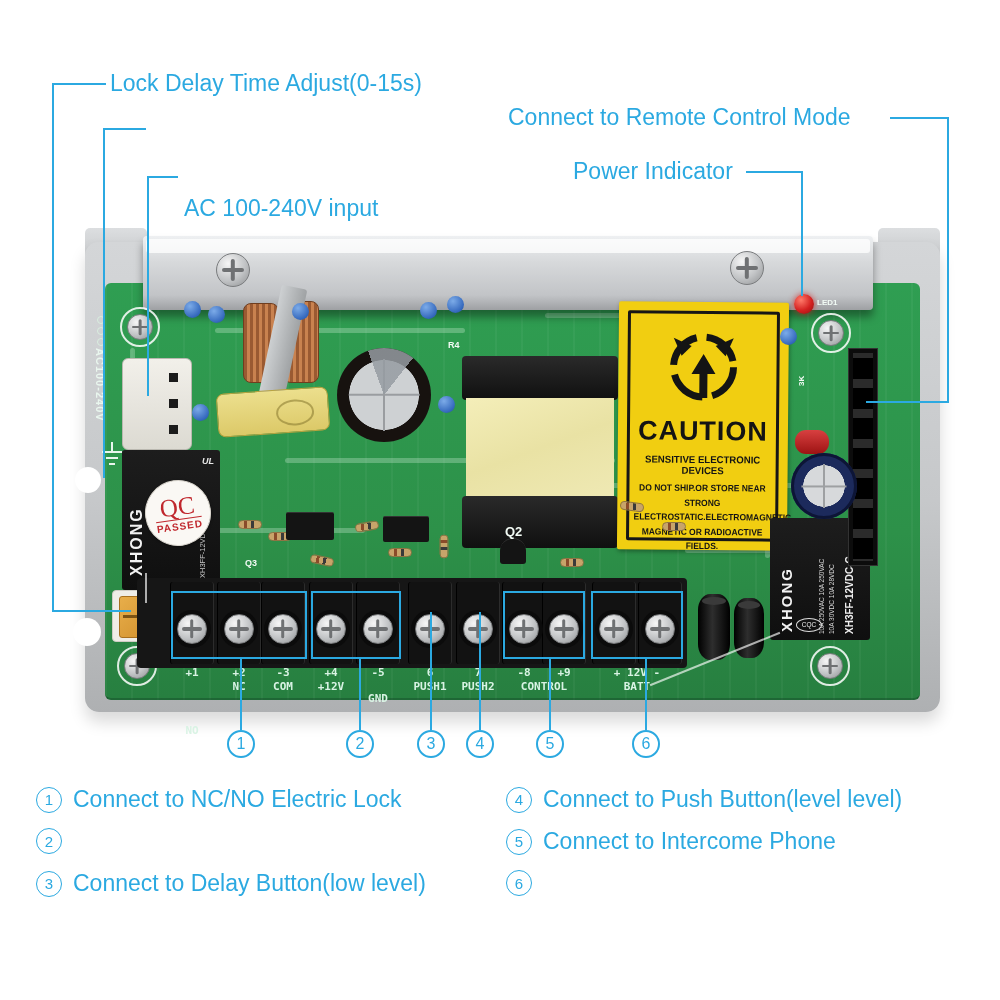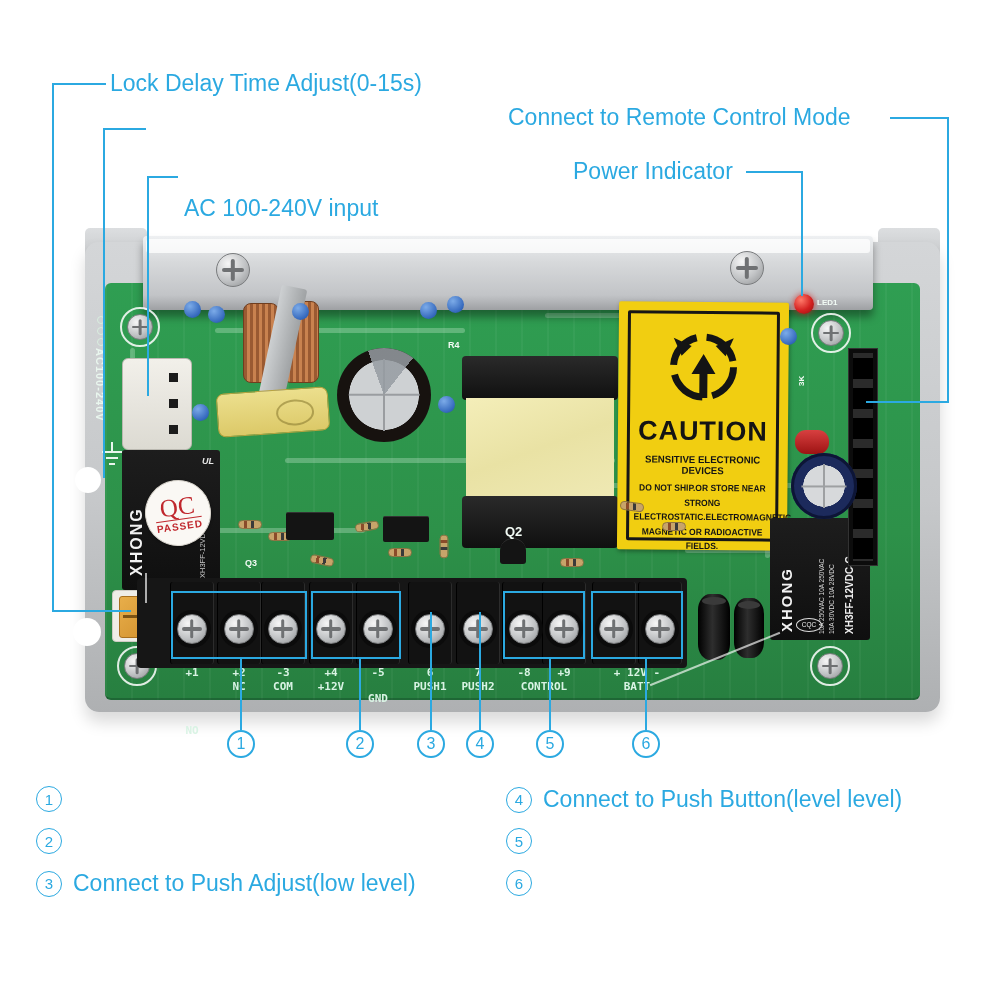--- a/index.html
+++ b/index.html
@@ -320,32 +320,34 @@
 
   <div class="cnum" style="left:227px; top:730px;">1</div>
   <div class="cnum" style="left:346px; top:730px;">2</div>
   <div class="cnum" style="left:417px; top:730px;">3</div>
   <div class="cnum" style="left:466px; top:730px;">4</div>
   <div class="cnum" style="left:536px; top:730px;">5</div>
   <div class="cnum" style="left:632px; top:730px;">6</div>
 
   <div class="lrow" style="left:36px; top:786px;">
     <span class="lnum">1</span>
+    <span>Connect to NC/NO Electric Lock</span>
   </div>
   <div class="lrow" style="left:36px; top:828px;">
     <span class="lnum">2</span>
   </div>
   <div class="lrow" style="left:36px; top:870px;">
     <span class="lnum">3</span>
-    <span>Connect to Push Adjust(low level)</span>
+    <span>Connect to Delay Button(low level)</span>
   </div>
   <div class="lrow" style="left:506px; top:786px;">
     <span class="lnum">4</span>
     <span>Connect to Push Button(level level)</span>
   </div>
   <div class="lrow" style="left:506px; top:828px;">
     <span class="lnum">5</span>
+    <span>Connect to Intercome Phone</span>
   </div>
   <div class="lrow" style="left:506px; top:870px;">
     <span class="lnum">6</span>
   </div>
 
 </div>
 
 </body></html>

